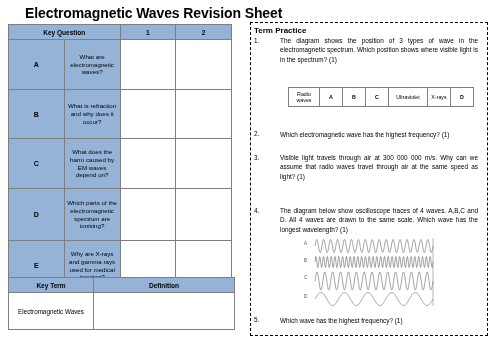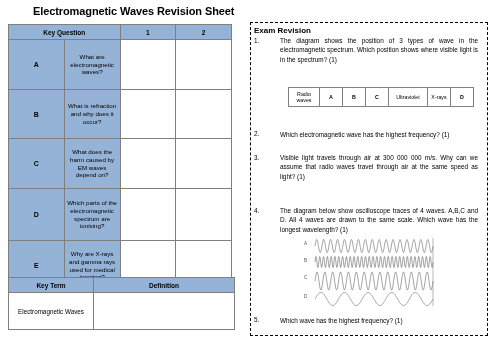--- a/index.html
+++ b/index.html
@@ -8,22 +8,22 @@
     background:#ffffff;
     font-family:"Liberation Sans", sans-serif;
     overflow:hidden;
     position:relative;
     color:#000;
   }
   .page{position:relative;width:500px;height:346px;}
 
   
   .sheet-title{
-    position:absolute;left:16px;top:5px;
-    font-size:11px;font-weight:bold;
+    position:absolute;left:8px;top:5px;
+    font-size:14px;font-weight:bold;
     letter-spacing:-0.1px;
     color:#000;
     padding-left:17px;
   }
 
   
   .qtable{
     position:absolute;left:8px;top:24px;
     width:224px;
     border-collapse:collapse;
@@ -221,21 +221,21 @@
       <td class="khdr kdef-col">Definition</td>
     </tr>
     <tr>
       <td class="kterm">Electromagnetic Waves</td>
       <td class="kdef"></td>
     </tr>
   </tbody>
     </table>
 
   <div class="exam-panel"></div>
-  <div class="exam-title">Exam Revision</div>
+  <div class="exam-title">Term Practice</div>
 
   <div class="qnum q1n">1.</div>
   <div class="qbody q1b">The diagram shows the position of 3 types of wave in the electromagnetic spectrum. Which position shows where visible light is in the spectrum? (1)</div>
 
   <table class="spectrum">
     <tbody>
         <tr>
       <td class="sp-radio">Radio waves</td>
       <td class="sp-letter">A</td>
       <td class="sp-letter">B</td>

